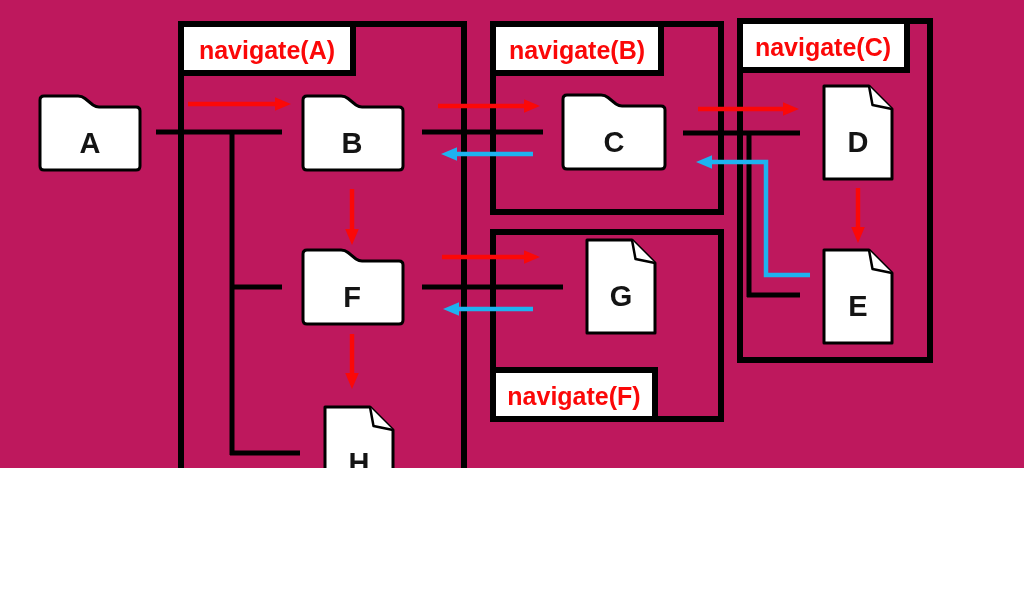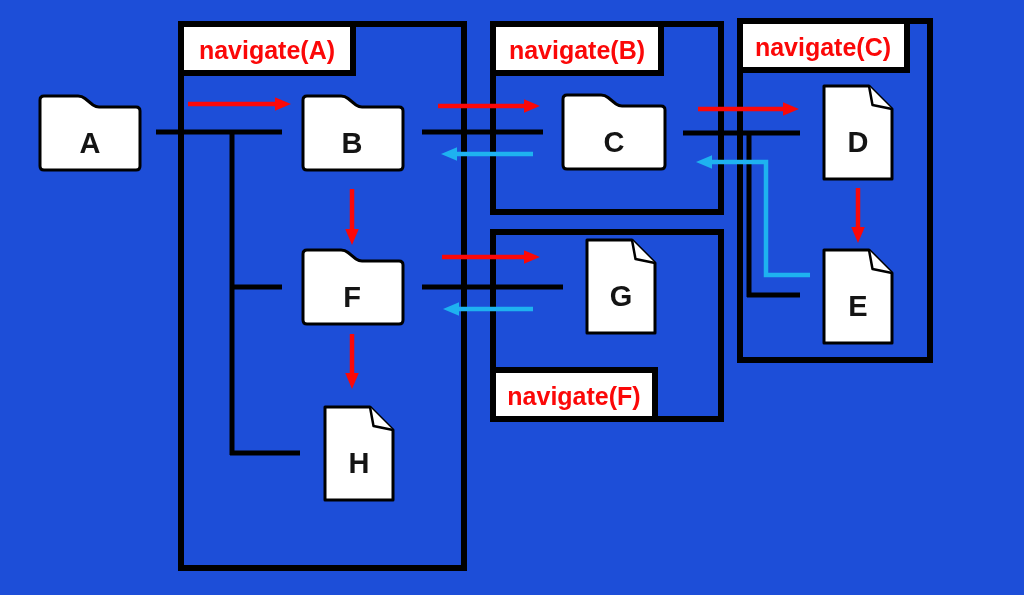--- a/index.html
+++ b/index.html
@@ -1,16 +1,16 @@
 <!DOCTYPE html>
 <html><head>
 <meta charset="utf-8">
 <style>
   html,body{margin:0;padding:0;background:#fff;}
-  .stage{position:relative;width:1024px;height:595px;background:#1d4ed8;overflow:hidden;
+  .stage{position:relative;width:1024px;height:468px;background:#be185d;overflow:hidden;
          font-family:"Liberation Sans",sans-serif;}
   svg text{font-family:"Liberation Sans","DejaVu Sans",sans-serif;}
   .gbox{fill:none;stroke:#000000;stroke-width:6;}
   .lbox{fill:#ffffff;stroke:#000000;stroke-width:6;}
   .glabel{fill:#fb0808;font-size:25px;font-weight:bold;text-anchor:middle;dominant-baseline:central;}
   .nlabel{fill:#141414;font-size:29px;font-weight:bold;text-anchor:middle;dominant-baseline:central;}
   .tree{stroke:#000000;stroke-width:5;fill:none;}
   .icon{fill:#ffffff;stroke:#000000;stroke-width:3;stroke-linejoin:round;}
   .flap{fill:#ffffff;stroke:#000000;stroke-width:2.5;stroke-linejoin:round;}
   .fwd{stroke:#fb0808;stroke-width:4.5;fill:none;}

